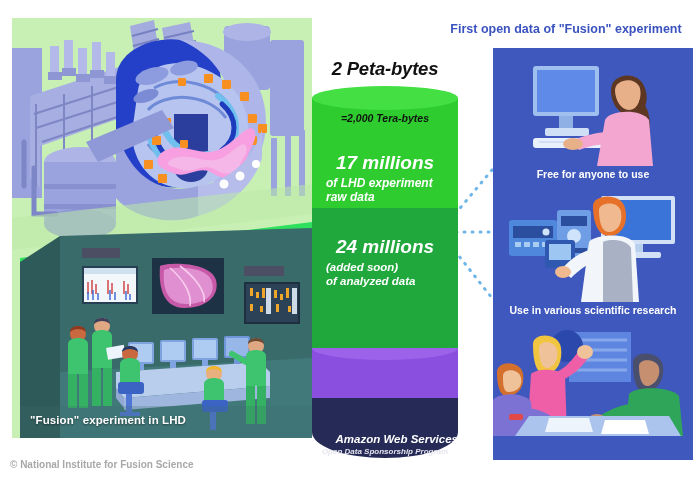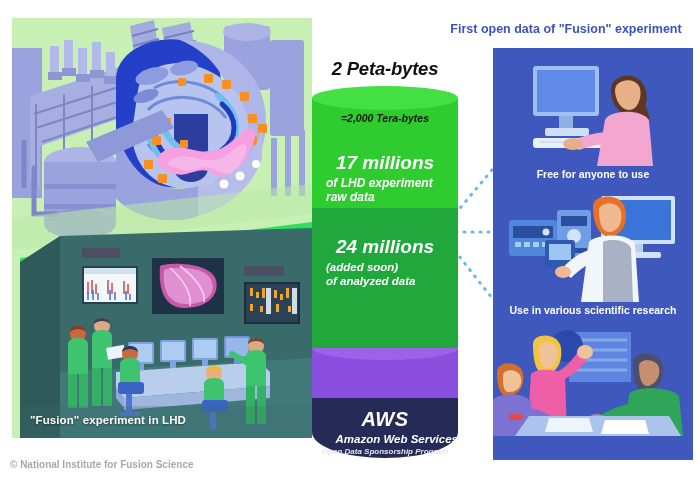--- a/index.html
+++ b/index.html
@@ -356,21 +356,20 @@
         <div>raw data</div>
       </div>
 
       <div class="t24">24 millions</div>
       <div class="t24sub">
         <div>(added soon)</div>
         <div>of analyzed data</div>
       </div>
 
 
-      <div class="taws">AWS</div>
       <div class="taws2">Amazon Web Services</div>
       <div class="taws3">Open Data Sponsorship Program</div>
     </div>
   </div>
 
   <div class="rtitle">First open data of "Fusion" experiment</div>
 
   <div class="rpanel">
 
     <div class="scene" style="top:6px;height:130px;">

